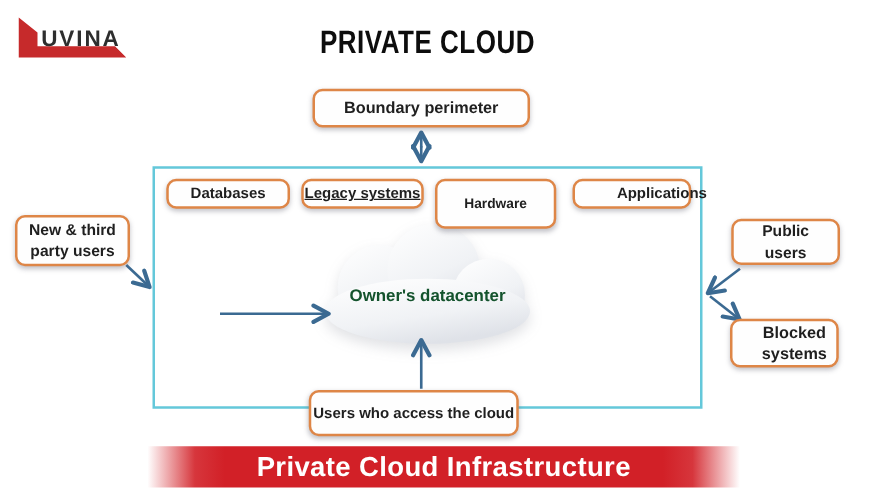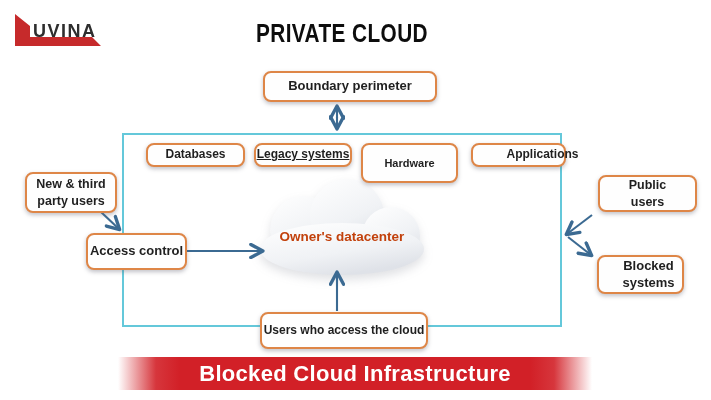--- a/index.html
+++ b/index.html
@@ -11,41 +11,41 @@
   #logo { position:absolute; left:8px; top:8px; width:118px; height:46px; }
   #title {
     position:absolute; left:122px; top:18px; width:440px; text-align:center;
     font-size:26px; font-weight:800; color:#0d0d0d; white-space:nowrap;
     transform:scaleX(0.8); transform-origin:center; letter-spacing:0.5px;
   }
   .obox {
     position:absolute; background:#fefefe; border:2px solid #de8647; border-radius:8px;
     box-shadow:0 2px 4px rgba(100,100,115,0.40);
     display:flex; flex-direction:column; align-items:center; justify-content:center;
-    font-weight:700; color:#1f1f1f; text-align:center; line-height:1.3; z-index:3;margin-left:13px;
+    font-weight:700; color:#1f1f1f; text-align:center; line-height:1.3; z-index:3;
   }
   .obox span { display:block; }
   #container {
     position:absolute; left:122px; top:133px; width:440px; height:194px;
     border:2px solid #64c8da; background:transparent; z-index:1;
   }
   #boundary       { left:250px; top:71px;  width:174px; height:31px; font-size:13px; }
   #ib-databases   { left:133px; top:143px; width:99px;  height:24px; font-size:12px; }
   #ib-legacy      { left:241px; top:143px; width:98px;  height:24px; font-size:12px;text-decoration:underline; }
   #ib-hardware    { left:348px; top:143px; width:97px;  height:40px; font-size:11px;text-align:center; }
   #ib-applications{ left:458px; top:143px; width:95px;  height:24px; font-size:12px;padding-left:48px; }
   #new-third      { left:12px;  top:172px; width:92px;  height:41px; font-size:12.5px; }
   #access-control { left:73px;  top:233px; width:101px; height:37px; font-size:13px; }
-  #public-users   { left:585px; top:175px; width:99px;  height:37px; font-size:12.5px; }
+  #public-users   { left:585px; top:175px; width:87px;  height:37px; font-size:12.5px; }
   #blocked-access { left:584px; top:255px; width:87px;  height:39px; font-size:13px;padding-left:16px; }
   #perimeter-users{ left:247px; top:312px; width:168px; height:37px; font-size:12px; }
   #overlay { position:absolute; left:0; top:0; width:711px; height:400px; z-index:2; pointer-events:none; }
   #cloud-label {
     position:absolute; left:262px; top:229px; width:160px; text-align:center;
-    font-size:13.5px; font-weight:700; color:#c2410c; z-index:2;
+    font-size:13.5px; font-weight:700; color:#14532d; z-index:2;
   }
   #banner {
     position:absolute; left:118px; top:357px; width:474px; height:33px; z-index:3;
     display:flex; align-items:center; justify-content:center;
     color:#ffffff; font-size:22px; font-weight:800; letter-spacing:0.3px;
     background:linear-gradient(90deg, rgba(210,32,39,0) 0%, rgba(210,32,39,0.9) 8%,
       #d22027 13%, #d22027 87%, rgba(210,32,39,0.9) 92%, rgba(210,32,39,0) 100%);
   }
 </style>
 </head>
@@ -77,23 +77,20 @@
   </div>
   <div class="obox" id="ib-applications">
     <span>Applications</span>
   </div>
 
   <div class="obox" id="new-third">
     <span>New &amp; third</span>
     <span>party users</span>
   </div>
 
-  <div class="obox" id="access-control">
-    <span>Access control</span>
-  </div>
 
   <div class="obox" id="public-users">
     <span>Public</span>
     <span>users</span>
   </div>
 
   <div class="obox" id="blocked-access">
     <span>Blocked</span>
     <span>systems</span>
   </div>
@@ -128,16 +125,16 @@
       <line x1="176" y1="251" x2="262" y2="251" marker-end="url(#arrow)"></line>
       <line x1="337" y1="311" x2="337" y2="273" marker-end="url(#arrow)"></line>
       <line x1="592" y1="215" x2="567" y2="234" marker-end="url(#arrow)"></line>
       <line x1="568" y1="237" x2="591" y2="255" marker-end="url(#arrow)"></line>
     </g>
   </svg>
 
   <div id="cloud-label">Owner's datacenter</div>
 
   <div id="banner">
-    <span>Blocked Cloud Infrastructure</span>
+    <span>Private Cloud Infrastructure</span>
   </div>
 
 </div>
 
 </body></html>

